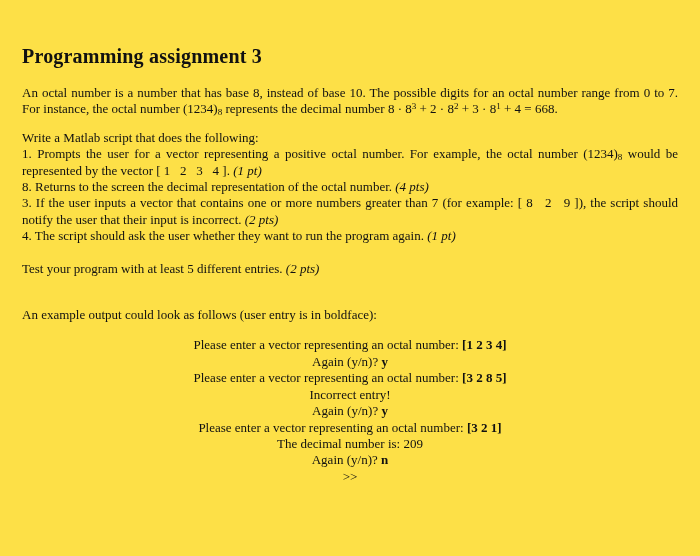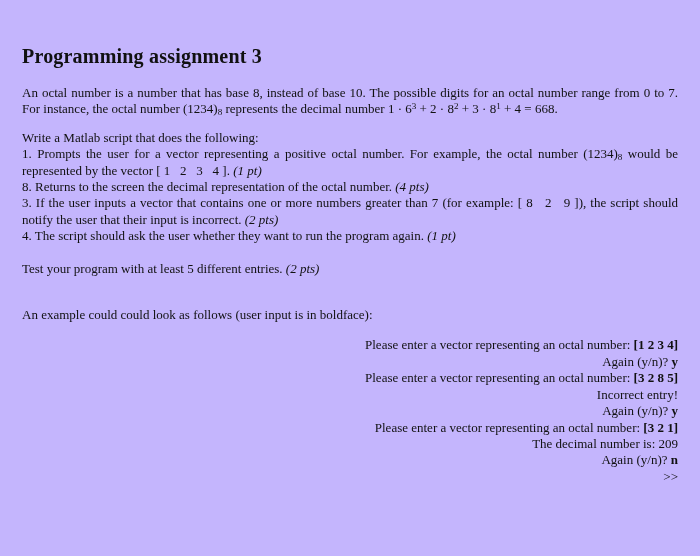--- a/index.html
+++ b/index.html
@@ -4,21 +4,21 @@
 <style>
   html, body {
     margin: 0;
     padding: 0;
     background: #ffffff;
   }
   .page {
     position: relative;
     width: 700px;
     height: 556px;
-    background: #c4b5fd;
+    background: #fde047;
     color: #111111;
     font-family: "Liberation Serif", "DejaVu Serif", serif;
     font-size: 13px;
     line-height: 16.4px;
     box-sizing: border-box;
     padding: 44px 22px 0 22px;
     overflow: hidden;
   }
   h1.doc-title {
     font-size: 20px;
@@ -43,52 +43,52 @@
   }
   .para sup {
     font-size: 70%;
     line-height: 0;
     vertical-align: 0.45em;
   }
   .para i, .line i {
     margin-top: 20px;
   }
   .console .line {
-    text-align: right;
+    text-align: center;
   }
   .console b, .para b {
     font-weight: bold;
   }
 </style>
 </head>
 <body>
 
 <div class="page">
 
   <h1 class="doc-title">Programming assignment 3</h1>
 
-  <p class="para"><span>An octal number is a number that has base 8, instead of base 10. The possible digits for an octal number range from 0 to 7. For instance, the octal number (1234)</span><sub>8</sub><span> represents the decimal number 1 · 6</span><sup>3</sup><span> + 2 · 8</span><sup>2</sup><span> + 3 · 8</span><sup>1</sup><span> + 4 = 668.</span></p>
+  <p class="para"><span>An octal number is a number that has base 8, instead of base 10. The possible digits for an octal number range from 0 to 7. For instance, the octal number (1234)</span><sub>8</sub><span> represents the decimal number 8 · 8</span><sup>3</sup><span> + 2 · 8</span><sup>2</sup><span> + 3 · 8</span><sup>1</sup><span> + 4 = 668.</span></p>
 
   <div class="spacer-sm"></div>
 
   <div>
     <p class="line">Write a Matlab script that does the following:</p>
     <p class="para"><span>1. Prompts the user for a vector representing a positive octal number. For example, the octal number (1234)</span><sub>8</sub><span> would be represented by the vector [ 1   2   3   4 ]. </span><i>(1 pt)</i></p>
     <p class="para"><span>8. Returns to the screen the decimal representation of the octal number. </span><i>(4 pts)</i></p>
     <p class="para"><span>3. If the user inputs a vector that contains one or more numbers greater than 7 (for example: [ 8   2   9 ]), the script should notify the user that their input is incorrect. </span><i>(2 pts)</i></p>
     <p class="para"><span>4. The script should ask the user whether they want to run the program again. </span><i>(1 pt)</i></p>
   </div>
 
   <div class="spacer-md"></div>
 
   <p class="para"><span>Test your program with at least 5 different entries. </span><i>(2 pts)</i></p>
 
   <div class="spacer-lg"></div>
 
-  <p class="line">An example could could look as follows (user input is in boldface):</p>
+  <p class="line">An example output could look as follows (user entry is in boldface):</p>
 
   <div class="spacer-console"></div>
 
   <div class="console">
     <p class="line"><span>Please enter a vector representing an octal number: </span><b>[1 2 3 4]</b></p>
     <p class="line"><span>Again (y/n)? </span><b>y</b></p>
     <p class="line"><span>Please enter a vector representing an octal number: </span><b>[3 2 8 5]</b></p>
     <p class="line"><span>Incorrect entry!</span></p>
     <p class="line"><span>Again (y/n)? </span><b>y</b></p>
     <p class="line"><span>Please enter a vector representing an octal number: </span><b>[3 2 1]</b></p>

